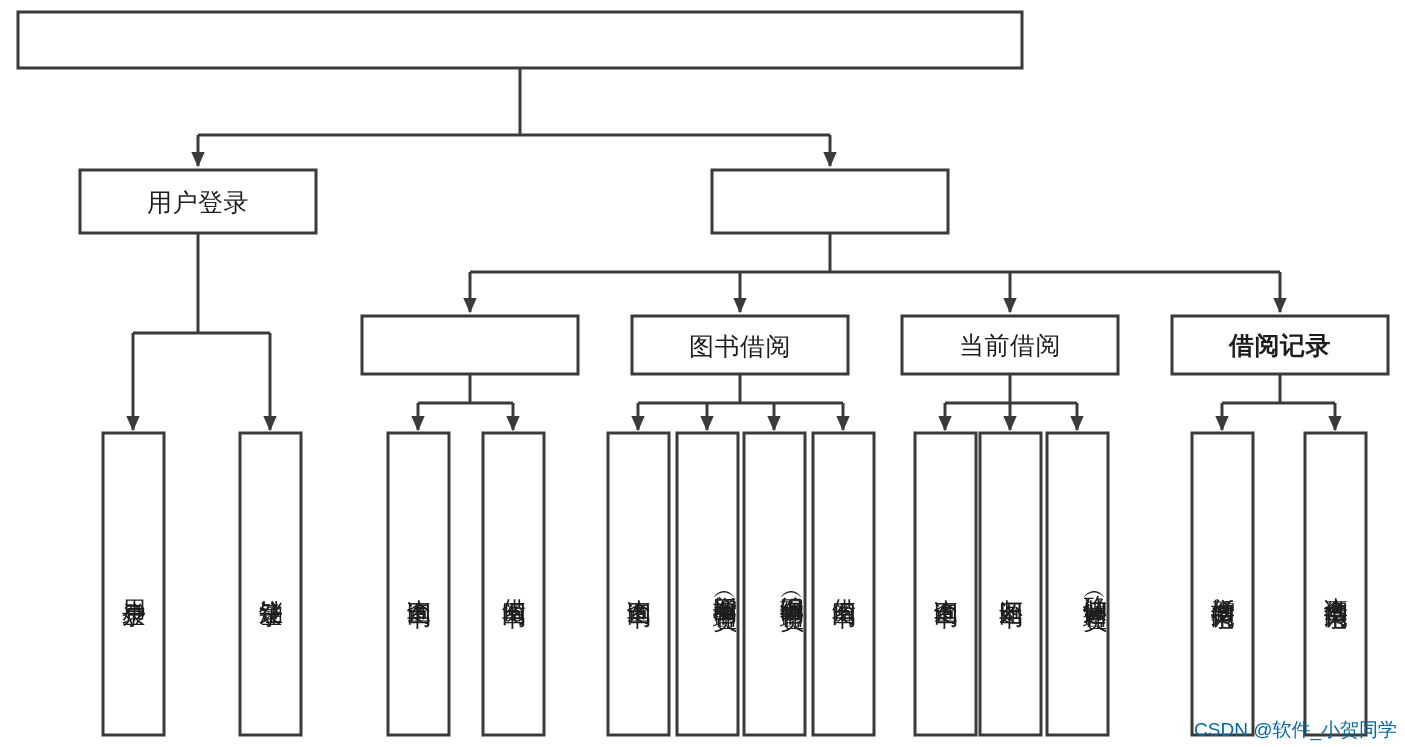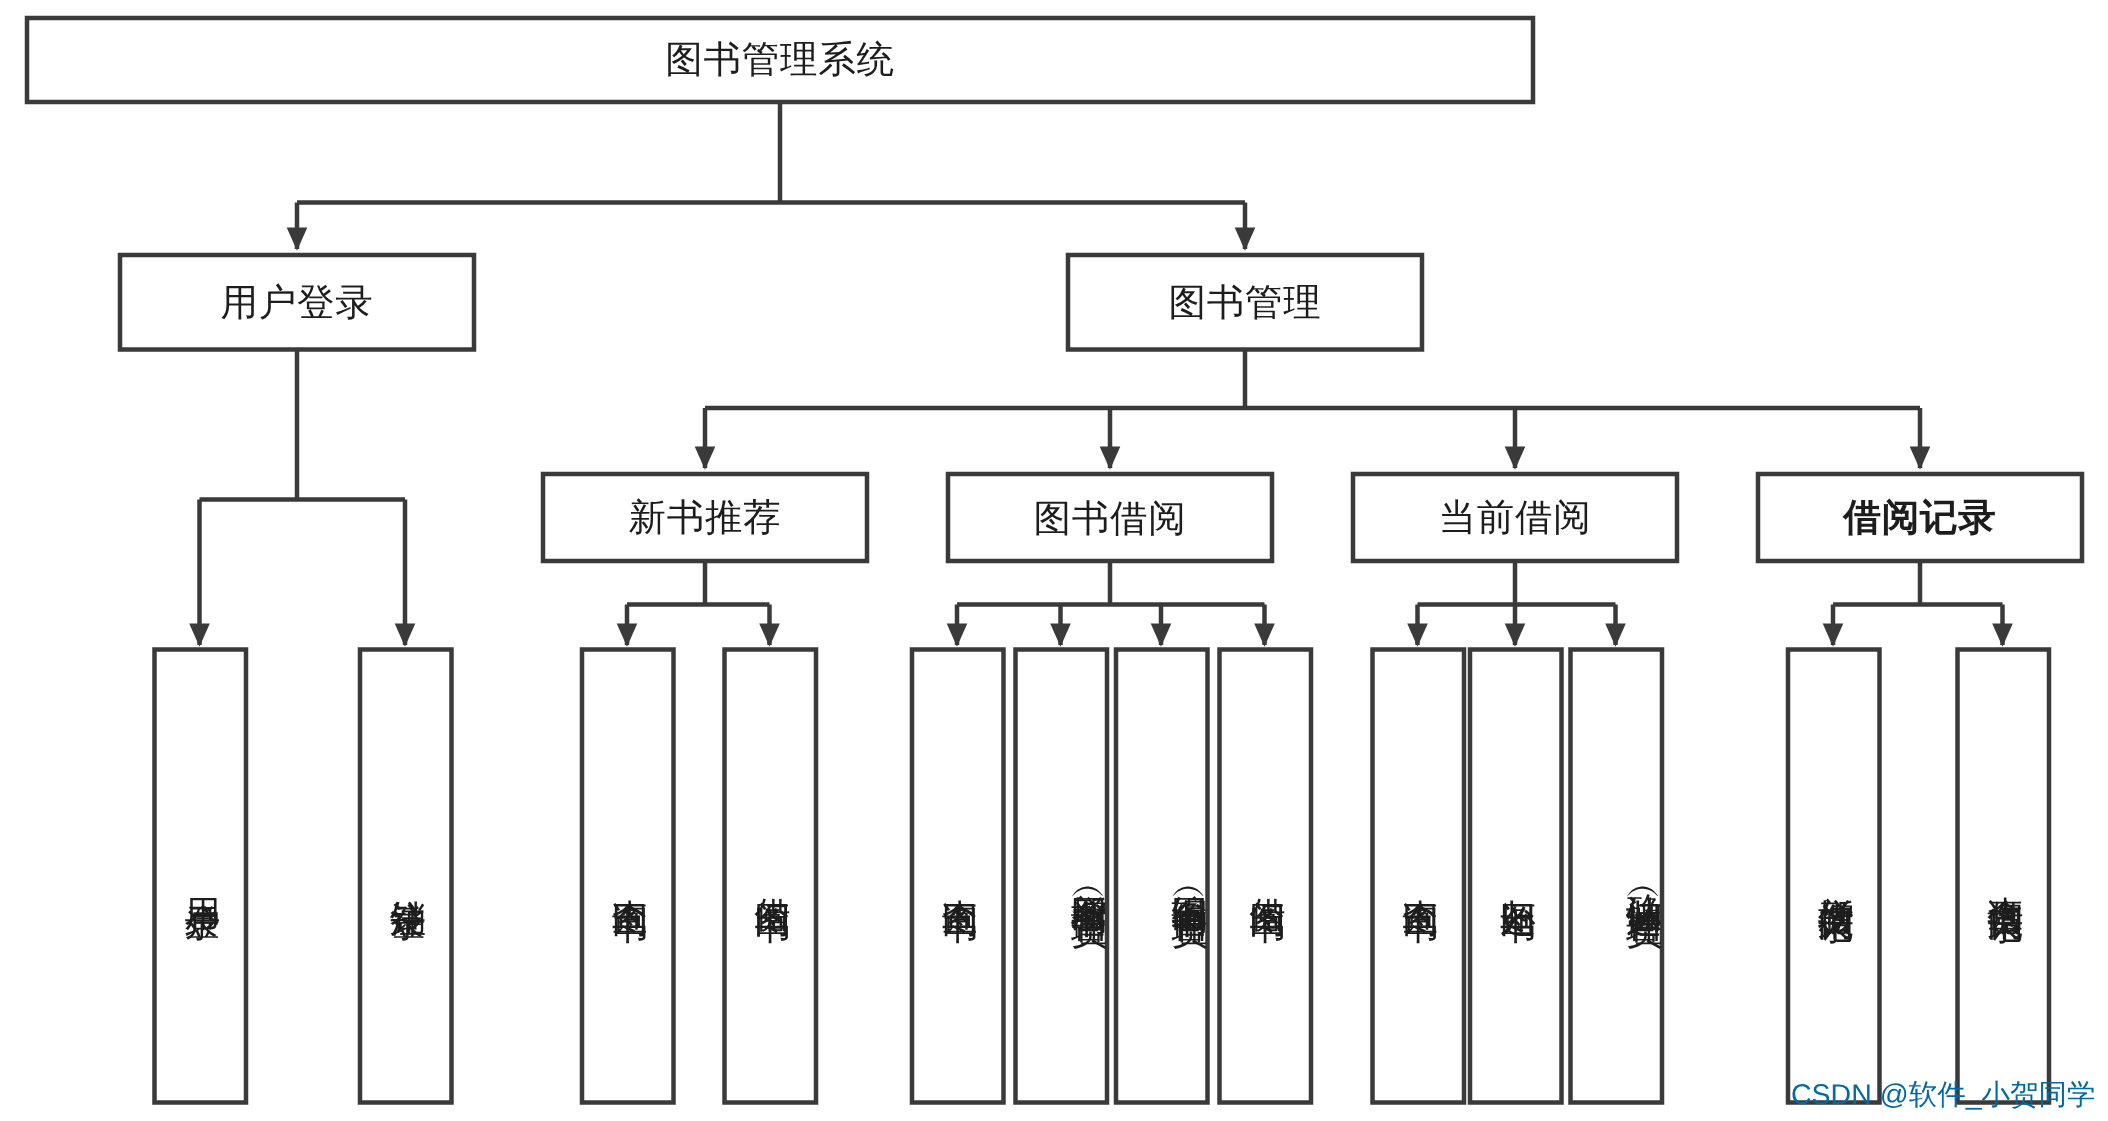--- a/index.html
+++ b/index.html
@@ -159,26 +159,23 @@
     <rect class="node-rect" x="813" y="433" width="61" height="302"></rect>
 
     <rect class="node-rect" x="915" y="433" width="61" height="302"></rect>
     <rect class="node-rect" x="980" y="433" width="61" height="302"></rect>
     <rect class="node-rect" x="1047" y="433" width="61" height="302"></rect>
 
     <rect class="node-rect" x="1192" y="433" width="61" height="302"></rect>
     <rect class="node-rect" x="1305" y="433" width="61" height="302"></rect>
   </svg>
 
-  <div class="node-label" style="left:18px; top:12px; width:1004px; height:56px;">图书管理系统</div>
 
   <div class="node-label" style="left:80px; top:170px; width:236px; height:63px;">用户登录</div>
-  <div class="node-label" style="left:712px; top:170px; width:236px; height:63px;">图书管理</div>
 
-  <div class="node-label" style="left:362px; top:316px; width:216px; height:58px;">新书推荐</div>
   <div class="node-label" style="left:632px; top:316px; width:216px; height:60px;">图书借阅</div>
   <div class="node-label" style="left:902px; top:316px; width:216px; height:58px;border-radius:25px;">当前借阅</div>
   <div class="node-label" style="left:1172px; top:316px; width:216px; height:58px;font-weight:bold;">借阅记录</div>
 
   <div class="node-label vertical mid" style="left:103px; top:433px; width:61px; height:302px;">用户登录</div>
   <div class="node-label vertical mid" style="left:240px; top:433px; width:61px; height:302px;">注销登录</div>
 
   <div class="node-label vertical mid" style="left:388px; top:433px; width:61px; height:302px;">查询图书</div>
   <div class="node-label vertical mid" style="left:483px; top:433px; width:61px; height:302px;">借阅图书</div>
 

